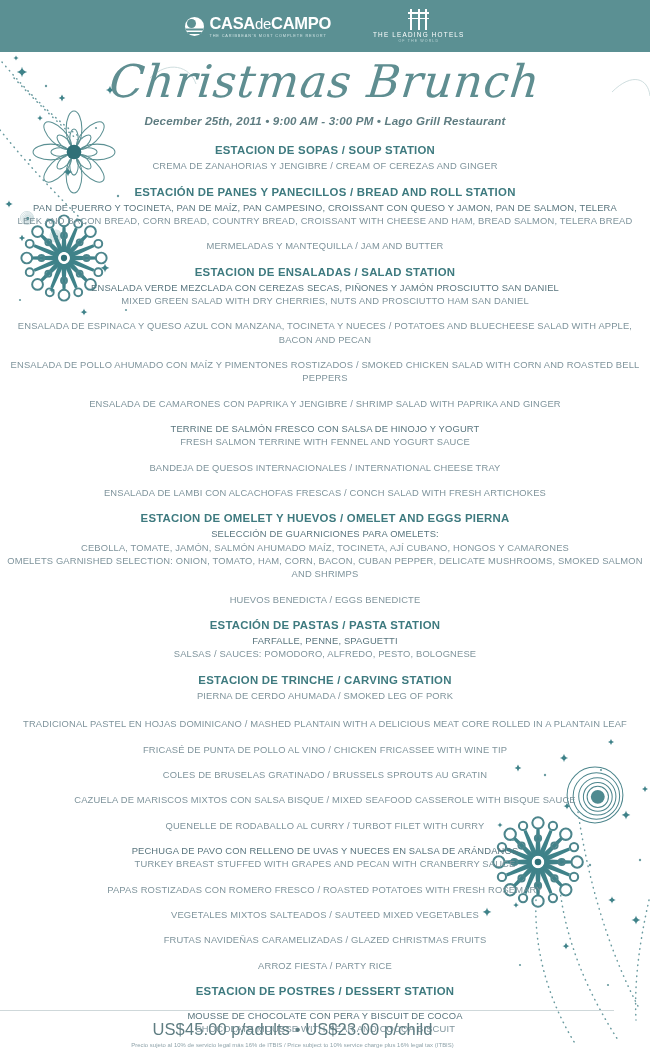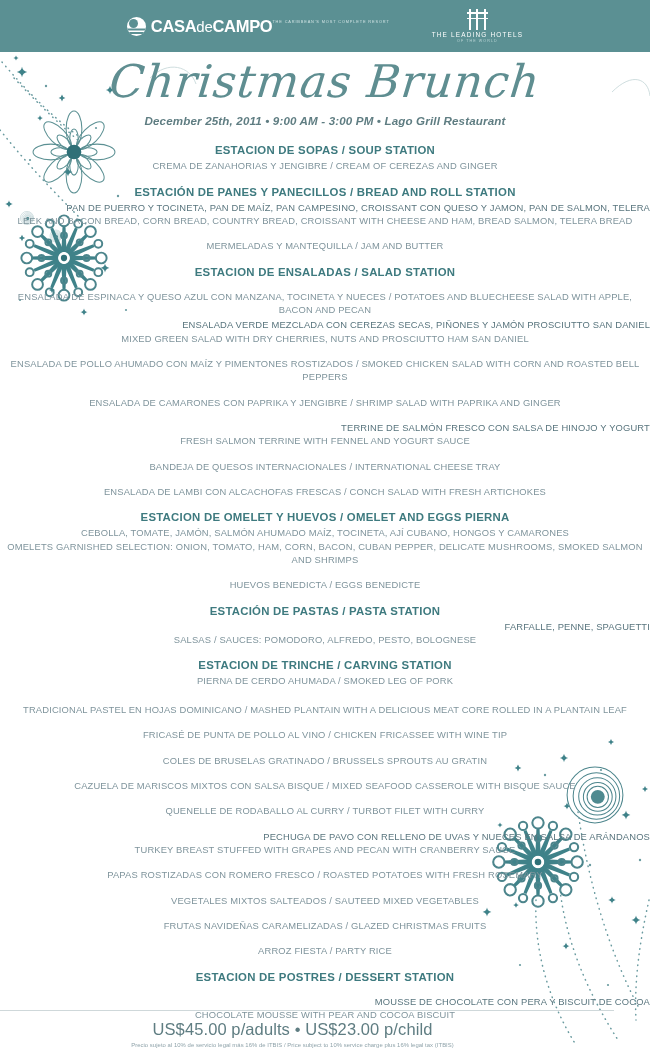--- a/index.html
+++ b/index.html
@@ -56,21 +56,21 @@
   .casa-mark::after {
     content: "";
     position: absolute;
     left: 0; bottom: 2px;
     width: 19px; height: 2px;
     background: #5b9093;
     box-shadow: 0 -3.5px 0 0 #5b9093;
   }
   .casa-words {
     display: flex;
-    flex-direction: row;
+    flex-direction: column;
     line-height: 1;
   }
   .casa-name {
     color: #ffffff;
     font-size: 16.5px;
     font-weight: bold;
     letter-spacing: -0.3px;
     white-space: nowrap;
   }
   .casa-name .lite { font-weight: normal; font-size: 15px; }
@@ -174,21 +174,21 @@
   .item {
     margin-top: 12px;
   }
   .item.tight { margin-top: 2px; }
   .line {
     font-size: 9.4px;
     color: #7f949c;
     letter-spacing: 0.15px;
     line-height: 1.42;
   }
-  .line.dark { color: #59757e; text-align: right; }
+  .line.dark { color: #59757e; }
   .station-gap { height: 13px; }
 
   
   .footer {
     position: absolute;
     left: 0; bottom: 0;
     width: 585px;
     text-align: center;
     z-index: 4;
     padding-bottom: 7px;
@@ -528,48 +528,49 @@
             <div class="line dark">PAN DE PUERRO Y TOCINETA, PAN DE MAÍZ, PAN CAMPESINO, CROISSANT CON QUESO Y JAMON, PAN DE SALMON, TELERA</div>
             <div class="line">LEEK AND BACON BREAD, CORN BREAD, COUNTRY BREAD, CROISSANT WITH CHEESE AND HAM, BREAD SALMON, TELERA BREAD</div>
           </div>
           <div class="item">
             <div class="line">MERMELADAS Y MANTEQUILLA / JAM AND BUTTER</div>
           </div>
         </div>
         <div class="station-gap"></div>
         <div class="station">
           <div class="station-head">ESTACION DE ENSALADAS / SALAD STATION</div>
-          <div class="item">
-            <div class="line">ENSALADA DE ESPINACA Y QUESO AZUL CON MANZANA, TOCINETA Y NUECES / POTATOES AND BLUECHEESE SALAD WITH APPLE, BACON AND PECAN</div>
-          </div>
           <div class="item tight">
             <div class="line dark">ENSALADA VERDE MEZCLADA CON CEREZAS SECAS, PIÑONES Y JAMÓN PROSCIUTTO SAN DANIEL</div>
             <div class="line">MIXED GREEN SALAD WITH DRY CHERRIES, NUTS AND PROSCIUTTO HAM SAN DANIEL</div>
           </div>
           <div class="item">
+            <div class="line">ENSALADA DE ESPINACA Y QUESO AZUL CON MANZANA, TOCINETA Y NUECES / POTATOES AND BLUECHEESE SALAD WITH APPLE, BACON AND PECAN</div>
+          </div>
+          <div class="item">
             <div class="line">ENSALADA DE POLLO AHUMADO CON MAÍZ Y PIMENTONES ROSTIZADOS / SMOKED CHICKEN SALAD WITH CORN AND ROASTED BELL PEPPERS</div>
           </div>
           <div class="item">
             <div class="line">ENSALADA DE CAMARONES CON PAPRIKA Y JENGIBRE / SHRIMP SALAD WITH PAPRIKA AND GINGER</div>
           </div>
           <div class="item">
             <div class="line dark">TERRINE DE SALMÓN FRESCO CON SALSA DE HINOJO Y YOGURT</div>
             <div class="line">FRESH SALMON TERRINE WITH FENNEL AND YOGURT SAUCE</div>
           </div>
           <div class="item">
             <div class="line">BANDEJA DE QUESOS INTERNACIONALES / INTERNATIONAL CHEESE TRAY</div>
           </div>
           <div class="item">
             <div class="line">ENSALADA DE LAMBI CON ALCACHOFAS FRESCAS / CONCH SALAD WITH FRESH ARTICHOKES</div>
           </div>
         </div>
         <div class="station-gap"></div>
         <div class="station">
           <div class="station-head">ESTACION DE OMELET Y HUEVOS / OMELET AND EGGS PIERNA</div>
           <div class="item tight">
+            <div class="line dark">SELECCIÓN DE GUARNICIONES PARA OMELETS:</div>
             <div class="line">CEBOLLA, TOMATE, JAMÓN, SALMÓN AHUMADO MAÍZ, TOCINETA, AJÍ CUBANO, HONGOS Y CAMARONES</div>
             <div class="line">OMELETS GARNISHED SELECTION: ONION, TOMATO, HAM, CORN, BACON, CUBAN PEPPER, DELICATE MUSHROOMS, SMOKED SALMON AND SHRIMPS</div>
           </div>
           <div class="item">
             <div class="line">HUEVOS BENEDICTA / EGGS BENEDICTE</div>
           </div>
         </div>
         <div class="station-gap"></div>
         <div class="station">
           <div class="station-head">ESTACIÓN DE PASTAS / PASTA STATION</div>

